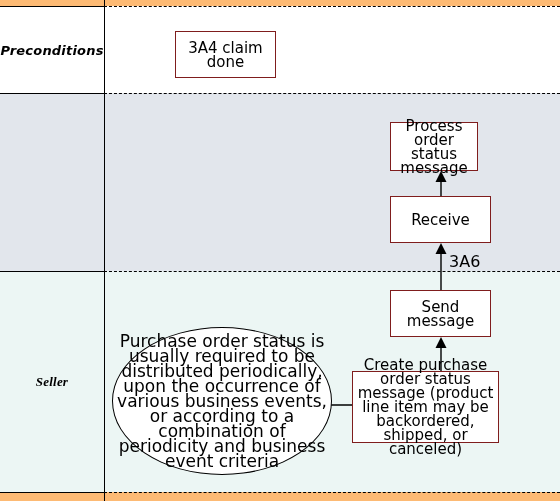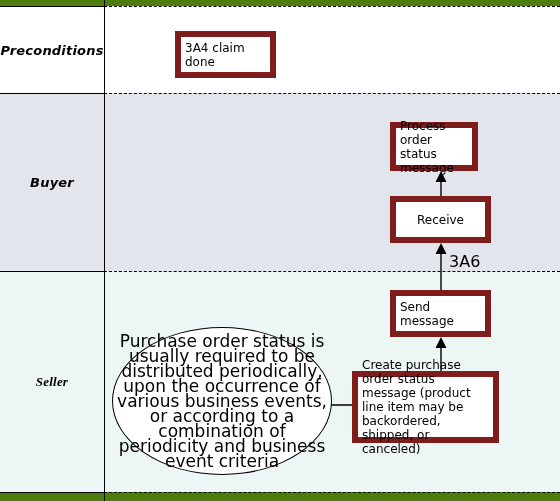--- a/index.html
+++ b/index.html
@@ -8,21 +8,21 @@
     background: #ffffff;
   }
   body {
     font-family: "DejaVu Sans", sans-serif;
   }
   #canvas {
     position: relative;
     width: 560px;
     height: 501px;
     overflow: hidden;
-    background: #4d7c0f;
+    background: #fdba74;
   }
   
   .lane {
     position: absolute;
     left: 0;
     width: 560px;
     box-sizing: border-box;
   }
   .lane-label {
     position: absolute;
@@ -54,27 +54,27 @@
     position: absolute;
     top: 0;
     width: 0;
     height: 501px;
     border-left: 1px solid #000000;
   }
   
   .node-box {
     position: absolute;
     box-sizing: border-box;
-    border: 6px solid #7f1d1d;
+    border: 1px solid #7f1d1d;
     background: #ffffff;
     display: flex;
     align-items: center;
     justify-content: center;
-    text-align: left;
-    font-size: 12px;
+    text-align: center;
+    font-size: 15px;
     line-height: 14px;
     color: #000000;
     padding: 2px 4px;
   }
   
   .note-ellipse {
     position: absolute;
     box-sizing: border-box;
     border: 1px solid #000000;
     border-radius: 50%;
@@ -123,21 +123,20 @@
 
   <div class="hline-solid" style="top:271px;"></div>
   <div class="hline-dashed" style="top:271px;"></div>
 
   <div class="hline-solid" style="top:492px;"></div>
   <div class="hline-dashed" style="top:492px;"></div>
 
   <div class="vline" style="left:104px;"></div>
 
   <div class="lane-label" style="top:43px;">Preconditions</div>
-  <div class="lane-label" style="top:175px;">Buyer</div>
   <div class="lane-label" style="top:374px;font-family:Liberation Serif, serif;">Seller</div>
 
   <div class="conn" style="left:430px; top:337px; width:22px; height:35px;">
     <svg width="22" height="35" viewBox="0 0 22 35">
       <line x1="11" y1="35" x2="11" y2="8" stroke="#000000" stroke-width="1.4"></line>
       <polygon points="11,0 5.5,11 16.5,11" fill="#000000"></polygon>
     </svg>
   </div>
 
   <div class="conn" style="left:430px; top:243px; width:22px; height:48px;">

